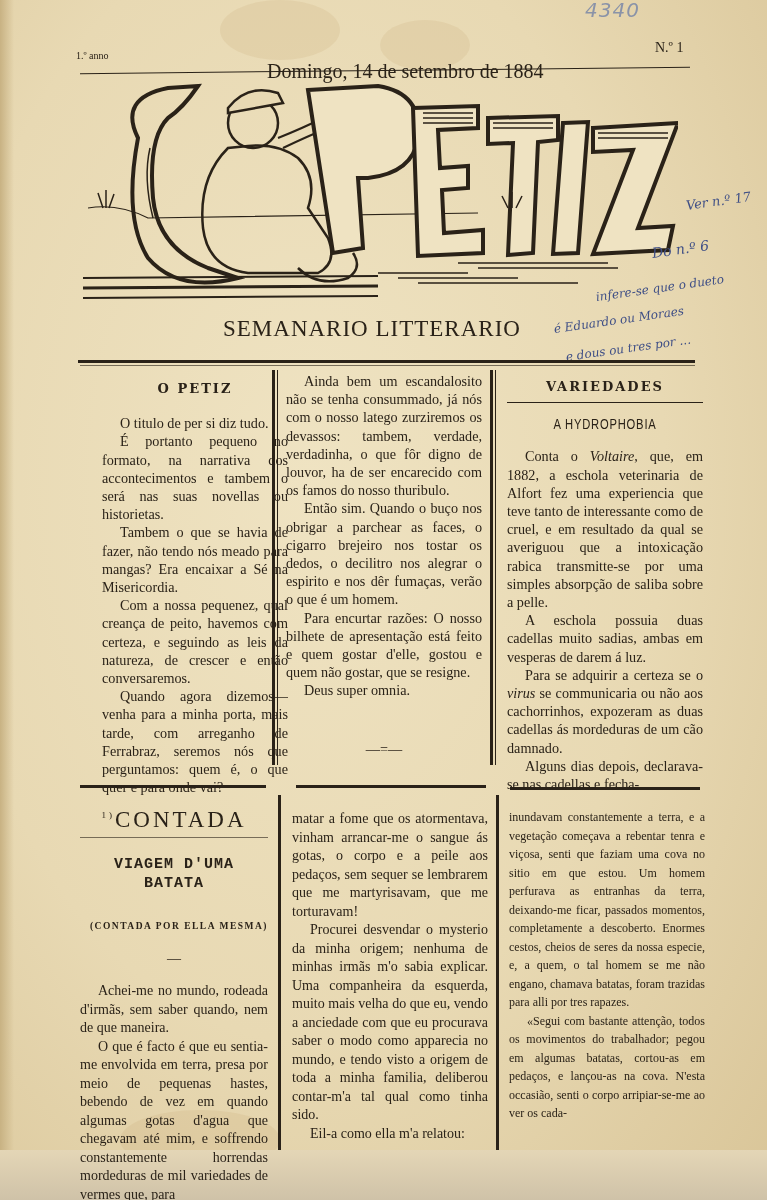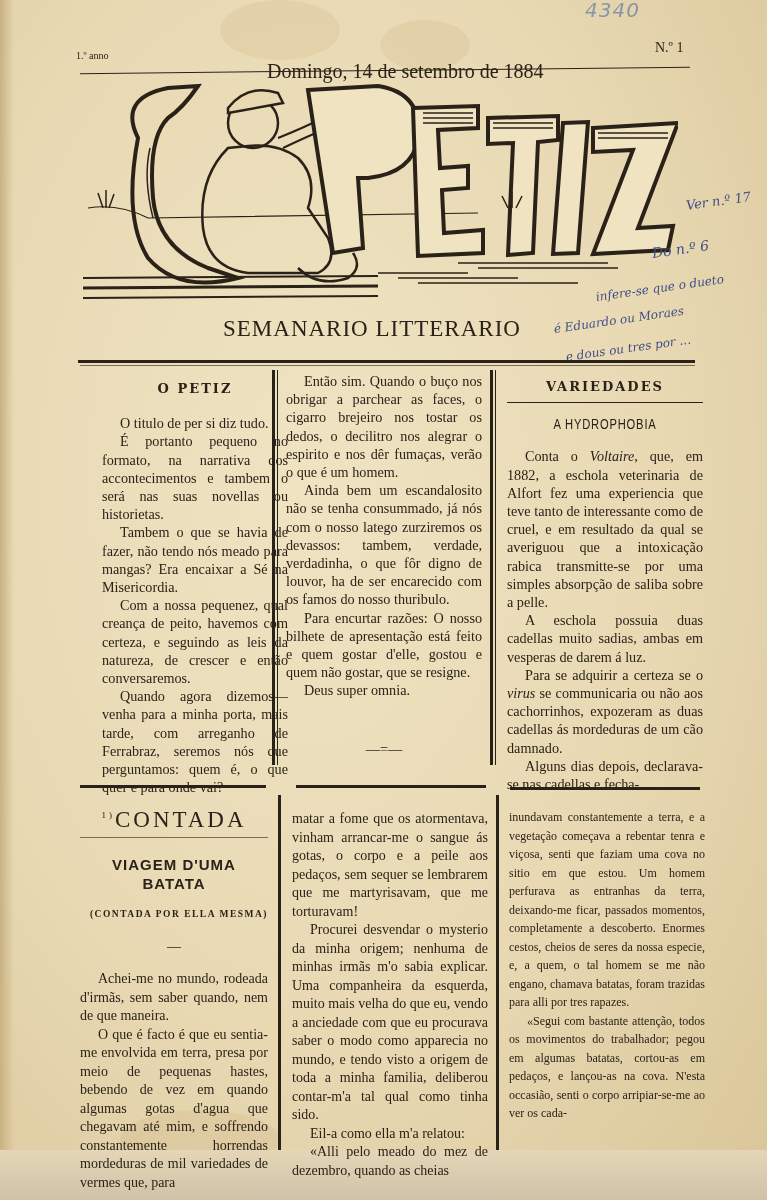--- a/index.html
+++ b/index.html
@@ -26,22 +26,22 @@
     color:#3f4f86; font-size:12px; transform:rotate(-8deg); transform-origin:left; white-space:nowrap; }
 
   .col { position:absolute; font-size:14.2px; line-height:18.2px; text-align:justify; }
   .col p { margin:0; text-indent:18px; }
   .col p.noind { text-indent:0; }
   .col .head { text-align:center; font-family:"DejaVu Serif", serif; font-weight:bold;
     letter-spacing:2px; font-size:13px; margin-bottom:16px; text-indent:0; }
   .col .sub { text-align:center; font-family:"Liberation Sans", sans-serif; font-size:14px;
     letter-spacing:1px; transform:scaleX(0.8); margin:12px 0 14px; }
   .fol-head { text-align:center; font-size:23px; letter-spacing:3px; margin-bottom:8px; }
-  .fol-title { text-align:center; font-family:Liberation Sans, sans-serif; font-weight:bold;
-    font-size:15px; letter-spacing:1px; margin:18px 0 12px; }
+  .fol-title { text-align:center; font-family:Liberation Mono, monospace; font-weight:bold;
+    font-size:15px; letter-spacing:1px; margin:18px 0 24px; }
   .fol-sub { text-align:right; font-size:9.5px; letter-spacing:1.5px; font-weight:bold; margin-bottom:14px; }
   .dash { text-align:center; margin-bottom:14px; }
   .vrule { position:absolute; width:3px; background:#2a2218; }
   .vrule.thin { width:1px; }
   .hsep { position:absolute; height:3px; background:#2a2218; }
   em { font-style:italic;margin-top:45px; }
 </style>
 </head>
 <body>
 
@@ -115,22 +115,22 @@
   <div class="col" style="left:78px;top:380px;width:186px;margin-left:24px;">
     <div class="head">O PETIZ</div>
     <p>O titulo de per si diz tudo.</p>
     <p>É portanto pequeno no formato, na narrativa dos accontecimentos e tambem o será nas suas novellas ou historietas.</p>
     <p>Tambem o que se havia de fazer, não tendo nós meado para mangas? Era encaixar a Sé na Misericordia.</p>
     <p>Com a nossa pequenez, qual creança de peito, havemos com certeza, e seguindo as leis da natureza, de crescer e então conversaremos.</p>
     <p>Quando agora dizemos— venha para a minha porta, mais tarde, com arreganho de Ferrabraz, seremos nós que perguntamos: quem é, o que quer e para onde vai?</p>
   </div>
 
   <div class="col" style="left:286px;top:372px;width:196px;">
+    <p>Ainda bem um escandalosito não se tenha consummado, já nós com o nosso latego zurziremos os devassos: tambem, verdade, verdadinha, o que fôr digno de louvor, ha de ser encarecido com os famos do nosso thuribulo.</p>
     <p>Então sim. Quando o buço nos obrigar a parchear as faces, o cigarro brejeiro nos tostar os dedos, o decilitro nos alegrar o espirito e nos dêr fumaças, verão o que é um homem.</p>
-    <p>Ainda bem um escandalosito não se tenha consummado, já nós com o nosso latego zurziremos os devassos: tambem, verdade, verdadinha, o que fôr digno de louvor, ha de ser encarecido com os famos do nosso thuribulo.</p>
     <p>Para encurtar razões: O nosso bilhete de apresentação está feito e quem gostar d'elle, gostou e quem não gostar, que se resigne.</p>
     <p>Deus super omnia.</p>
     <div style="text-align:center;margin-top:40px;">—=—</div>
   </div>
 
   <div class="col" style="left:507px;top:378px;width:196px;">
     <div class="head" style="margin-bottom:6px;">VARIEDADES</div>
     <div class="rule" style="position:relative;height:1px;margin-bottom:4px;"></div>
     <div class="sub">A HYDROPHOBIA</div>
     <p><span>Conta o </span><em>Voltaire</em><span>, que, em 1882, a eschola veterinaria de Alfort fez uma experiencia que teve tanto de interessante como de cruel, e em resultado da qual se averiguou que a intoxicação rabica transmitte-se por uma simples absorpção de saliba sobre a pelle.</span></p>
@@ -153,20 +153,19 @@
     <div class="fol-sub">(CONTADA POR ELLA MESMA)</div>
     <div class="dash">—</div>
     <p>Achei-me no mundo, rodeada d'irmãs, sem saber quando, nem de que maneira.</p>
     <p>O que é facto é que eu sentia-me envolvida em terra, presa por meio de pequenas hastes, bebendo de vez em quando algumas gotas d'agua que chegavam até mim, e soffrendo constantemente horrendas mordeduras de mil variedades de vermes que, para</p>
   </div>
 
   <div class="col" style="left:292px;top:810px;width:196px;font-size:14px;line-height:18.5px;">
     <p class="noind">matar a fome que os atormentava, vinham arrancar-me o sangue ás gotas, o corpo e a peile aos pedaços, sem sequer se lembrarem que me martyrisavam, que me torturavam!</p>
     <p>Procurei desvendar o mysterio da minha origem; nenhuma de minhas irmãs m'o sabia explicar. Uma companheira da esquerda, muito mais velha do que eu, vendo a anciedade com que eu procurava saber o modo como apparecia no mundo, e tendo visto a origem de toda a minha familia, deliberou contar-m'a tal qual como tinha sido.</p>
     <p>Eil-a como ella m'a relatou:</p>
-    <p>«Alli pelo meado do mez de dezembro, quando as cheias</p>
   </div>
 
   <div class="col" style="left:509px;top:808px;width:196px;font-size:12px;line-height:18.5px;">
     <p class="noind">inundavam constantemente a terra, e a vegetação começava a rebentar tenra e viçosa, senti que faziam uma cova no sitio em que estou. Um homem perfurava as entranhas da terra, deixando-me ficar, passados momentos, completamente a descoberto. Enormes cestos, cheios de seres da nossa especie, e, a quem, o tal homem se me não engano, chamava batatas, foram trazidas para alli por tres rapazes.</p>
     <p>«Segui com bastante attenção, todos os movimentos do trabalhador; pegou em algumas batatas, cortou-as em pedaços, e lançou-as na cova. N'esta occasião, senti o corpo arripiar-se-me ao ver os cada-</p>
   </div>
 </div>
 
 </body></html>

